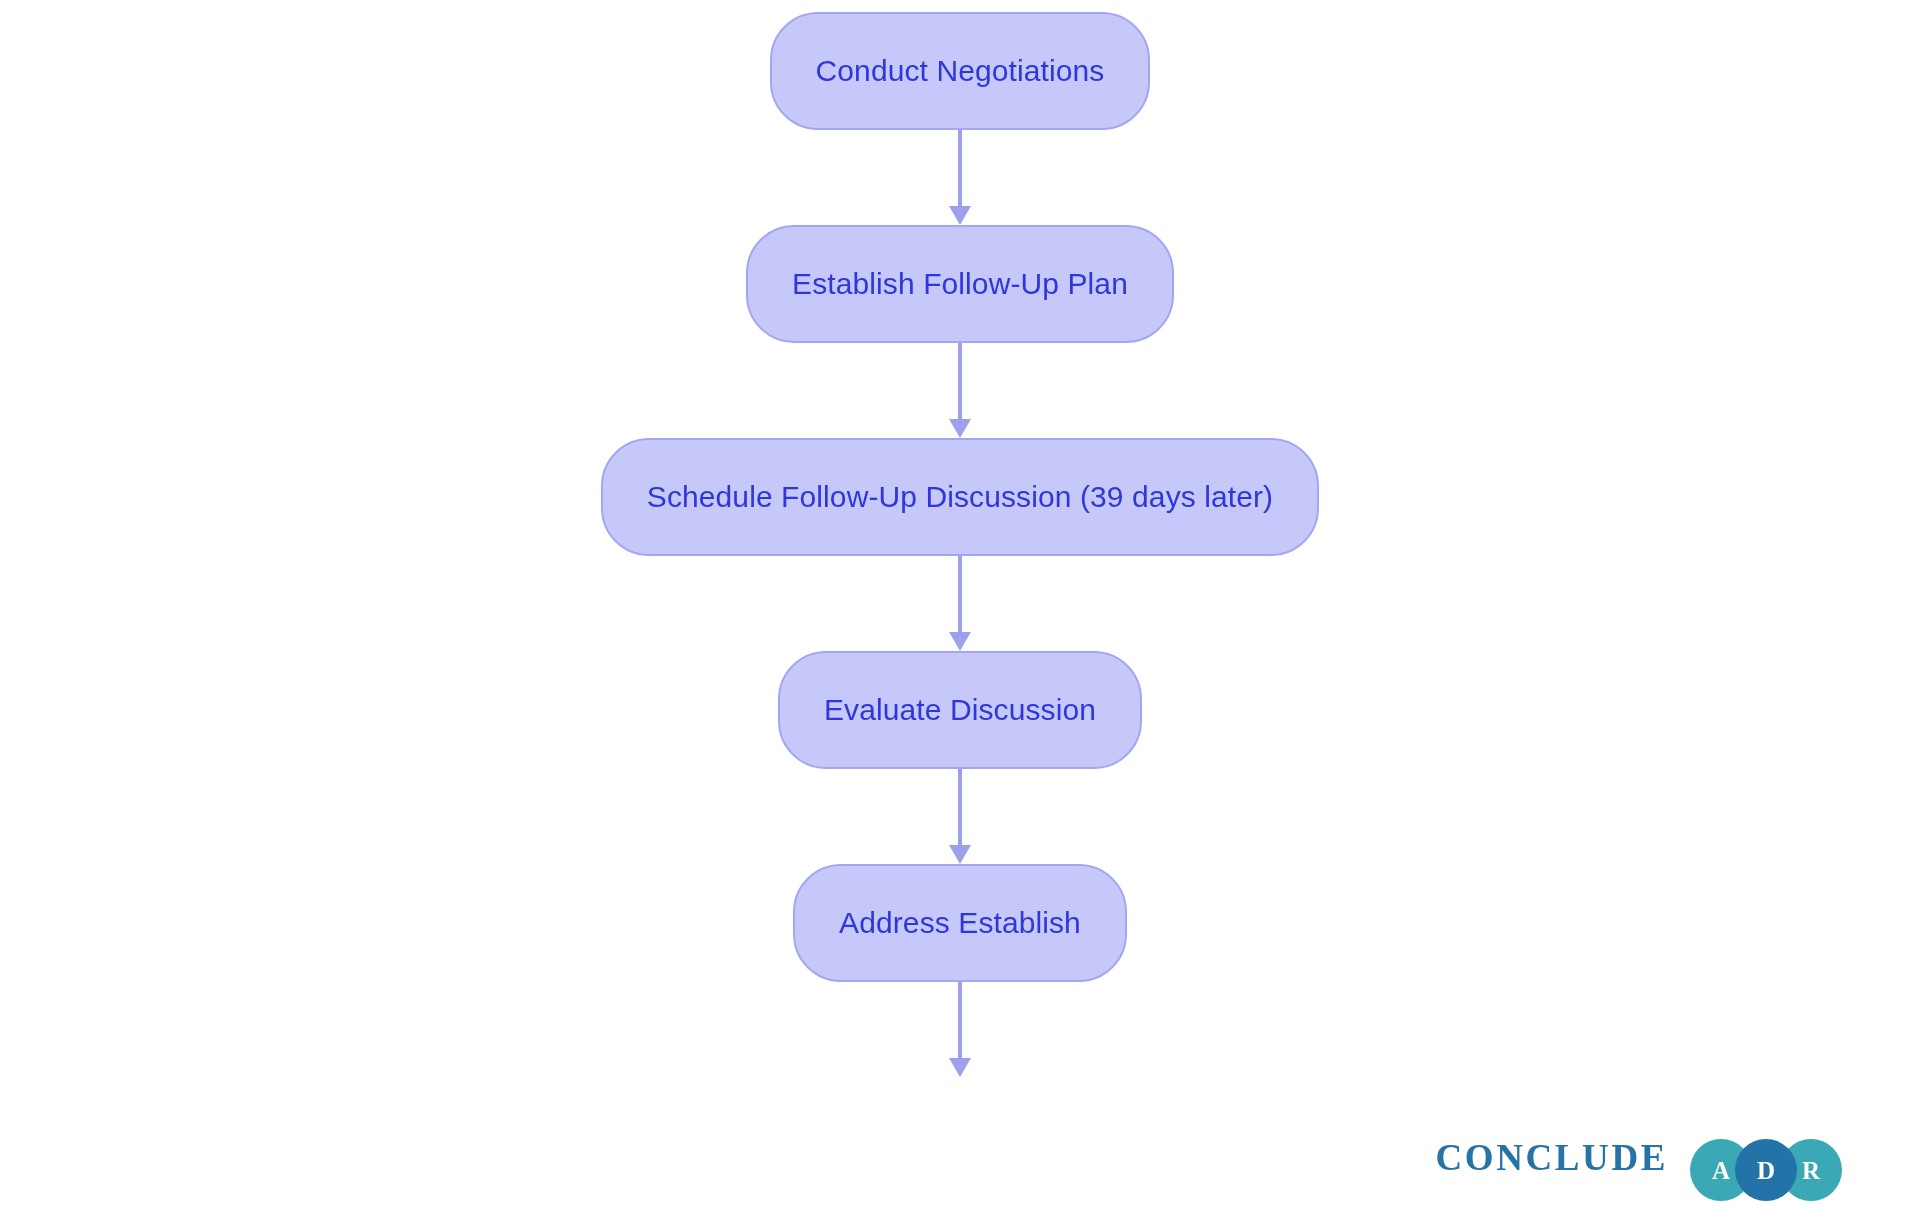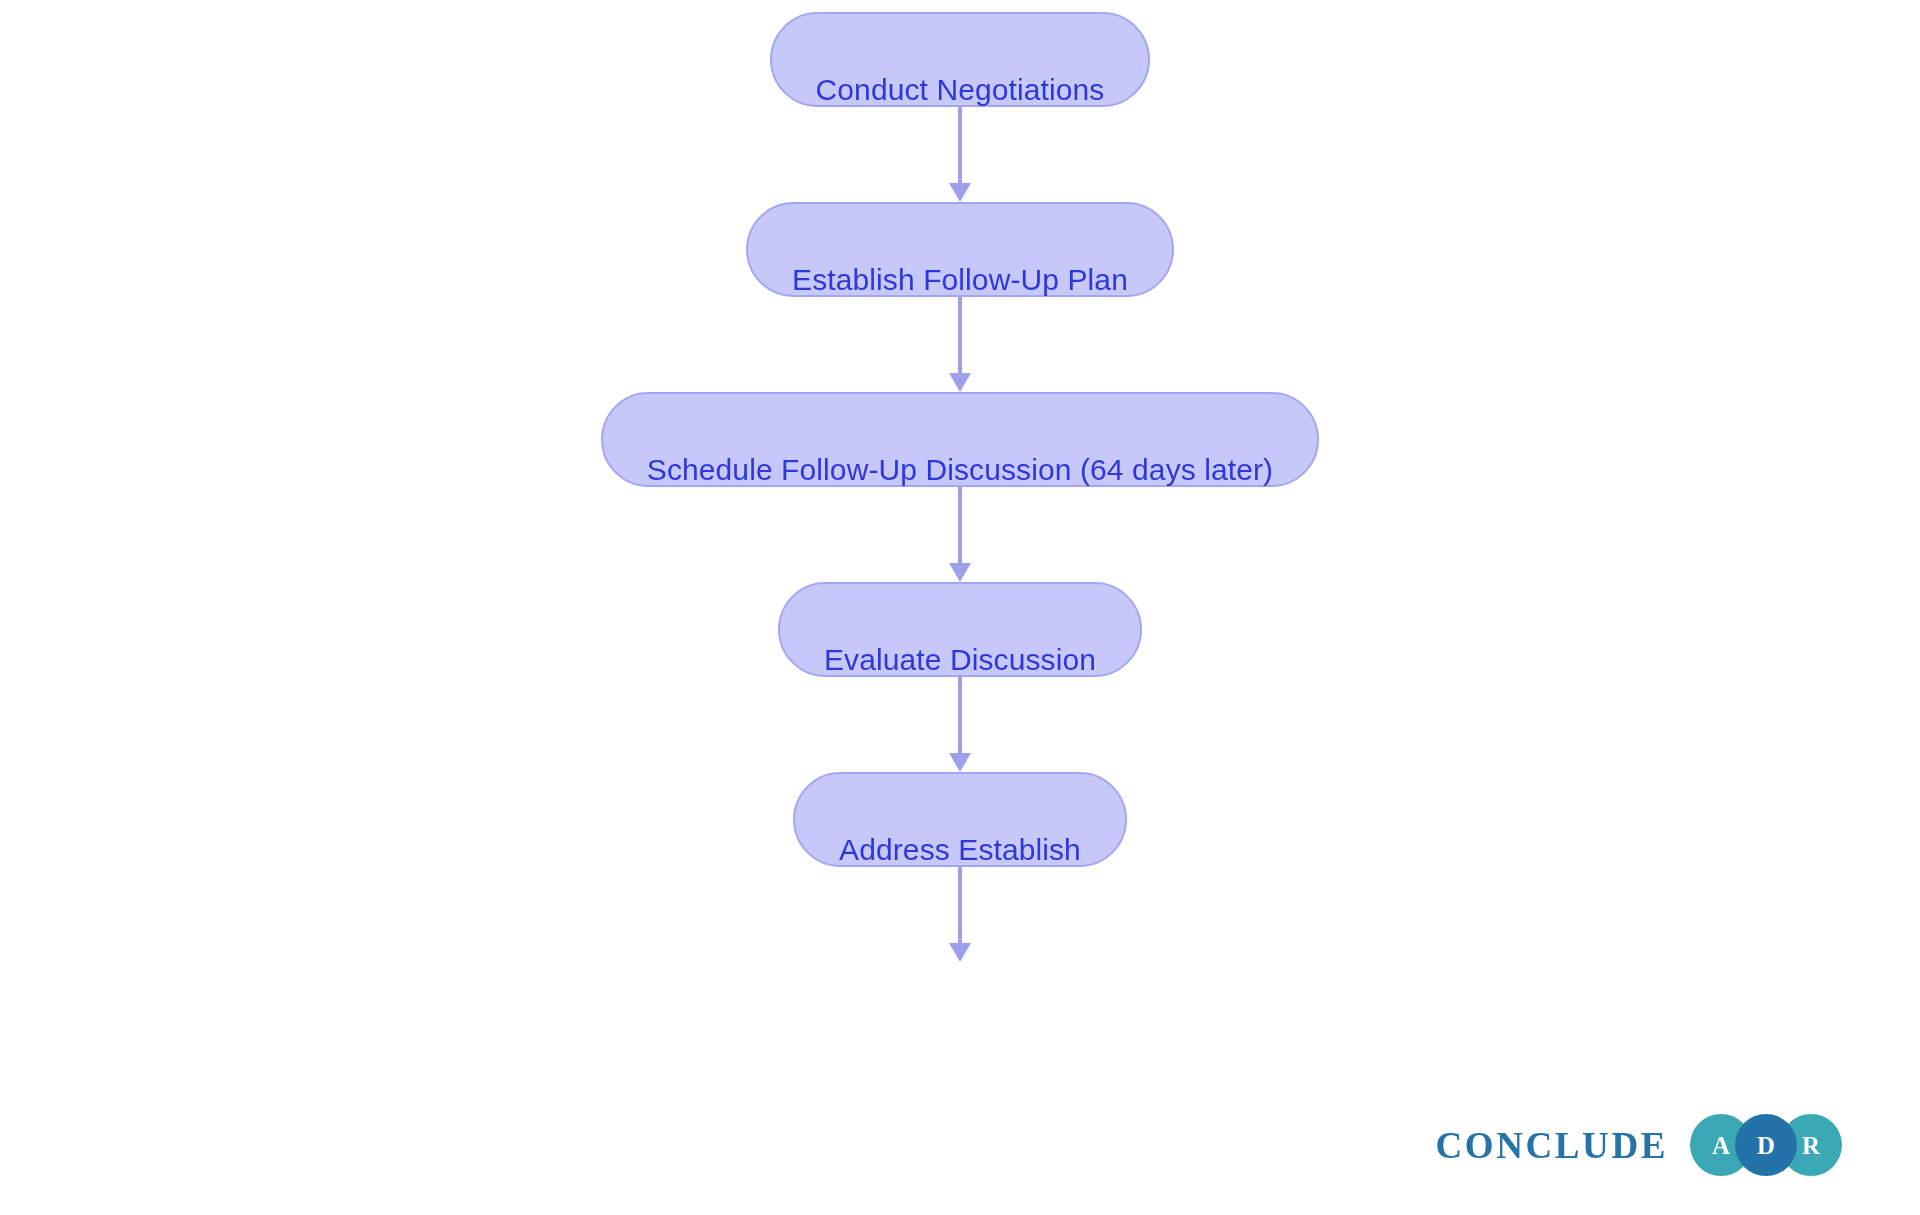--- a/index.html
+++ b/index.html
@@ -29,26 +29,26 @@
     left: 0;
     top: 12px;
     width: 1920px;
     display: flex;
     flex-direction: column;
     align-items: center;
   }
 
   .node {
     box-sizing: border-box;
-    height: 95px;
+    height: 118px;
     background: #c6c8fa;
     border: 2px solid #a3a6f1;
     border-radius: 48px;
     display: flex;
-    align-items: flex-end;
+    align-items: center;
     justify-content: center;
     padding: 0 44px;
     white-space: nowrap;
   }
 
   .node-label {
     font-family: "Liberation Sans", sans-serif;
     font-size: 30px;
     font-weight: 400;
     color: #2f37da;
@@ -80,24 +80,24 @@
     height: 0;
     border-left: 11px solid transparent;
     border-right: 11px solid transparent;
     border-top: 19px solid #9da1ec;
   }
 
   
   #logo {
     position: absolute;
     right: 78px;
-    bottom: 34px;
+    bottom: 4px;
     height: 72px;
     display: flex;
-    align-items: center;
+    align-items: flex-start;
   }
   .logo-word {
     font-family: "Liberation Serif", serif;
     font-size: 37px;
     font-weight: 700;
     letter-spacing: 2.6px;
     color: #2773a6;
     line-height: 1;
     margin-right: 22px;
   }
@@ -143,21 +143,21 @@
     <div class="node">
       <span class="node-label">Establish Follow-Up Plan</span>
     </div>
 
     <div class="connector">
       <div class="stem"></div>
       <div class="head"></div>
     </div>
 
     <div class="node">
-      <span class="node-label">Schedule Follow-Up Discussion (64 days later)</span>
+      <span class="node-label">Schedule Follow-Up Discussion (39 days later)</span>
     </div>
 
     <div class="connector">
       <div class="stem"></div>
       <div class="head"></div>
     </div>
 
     <div class="node">
       <span class="node-label">Evaluate Discussion</span>
     </div>

